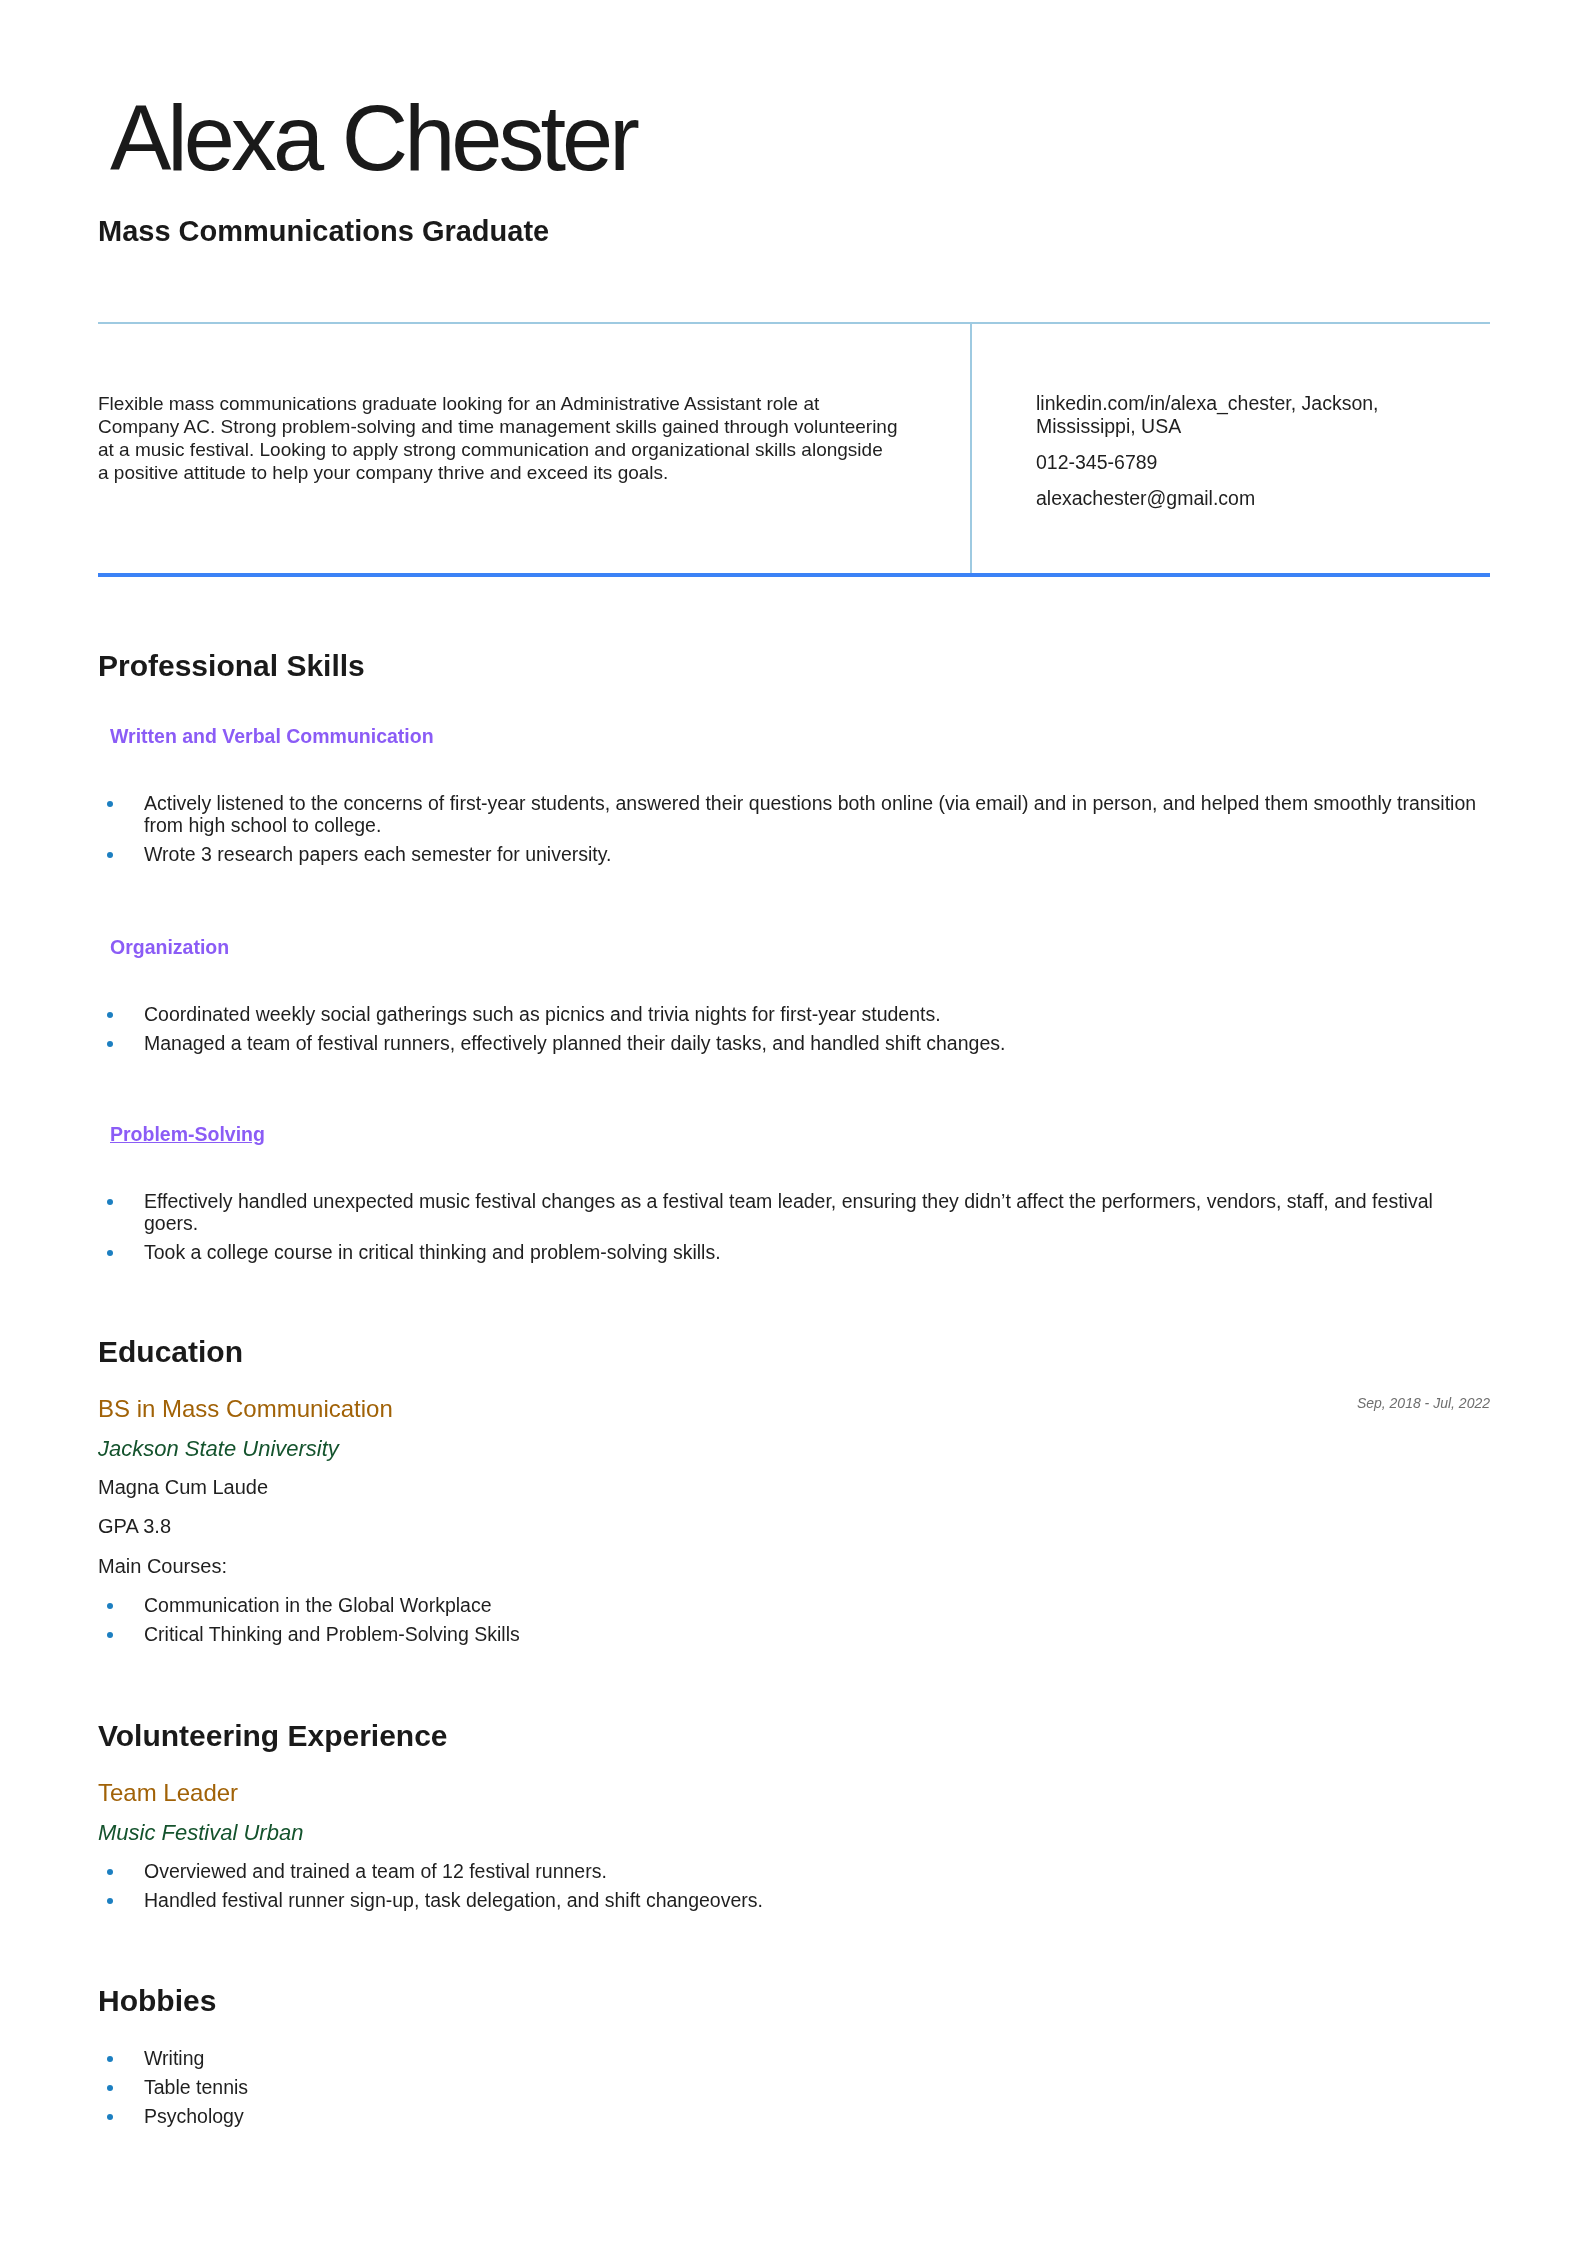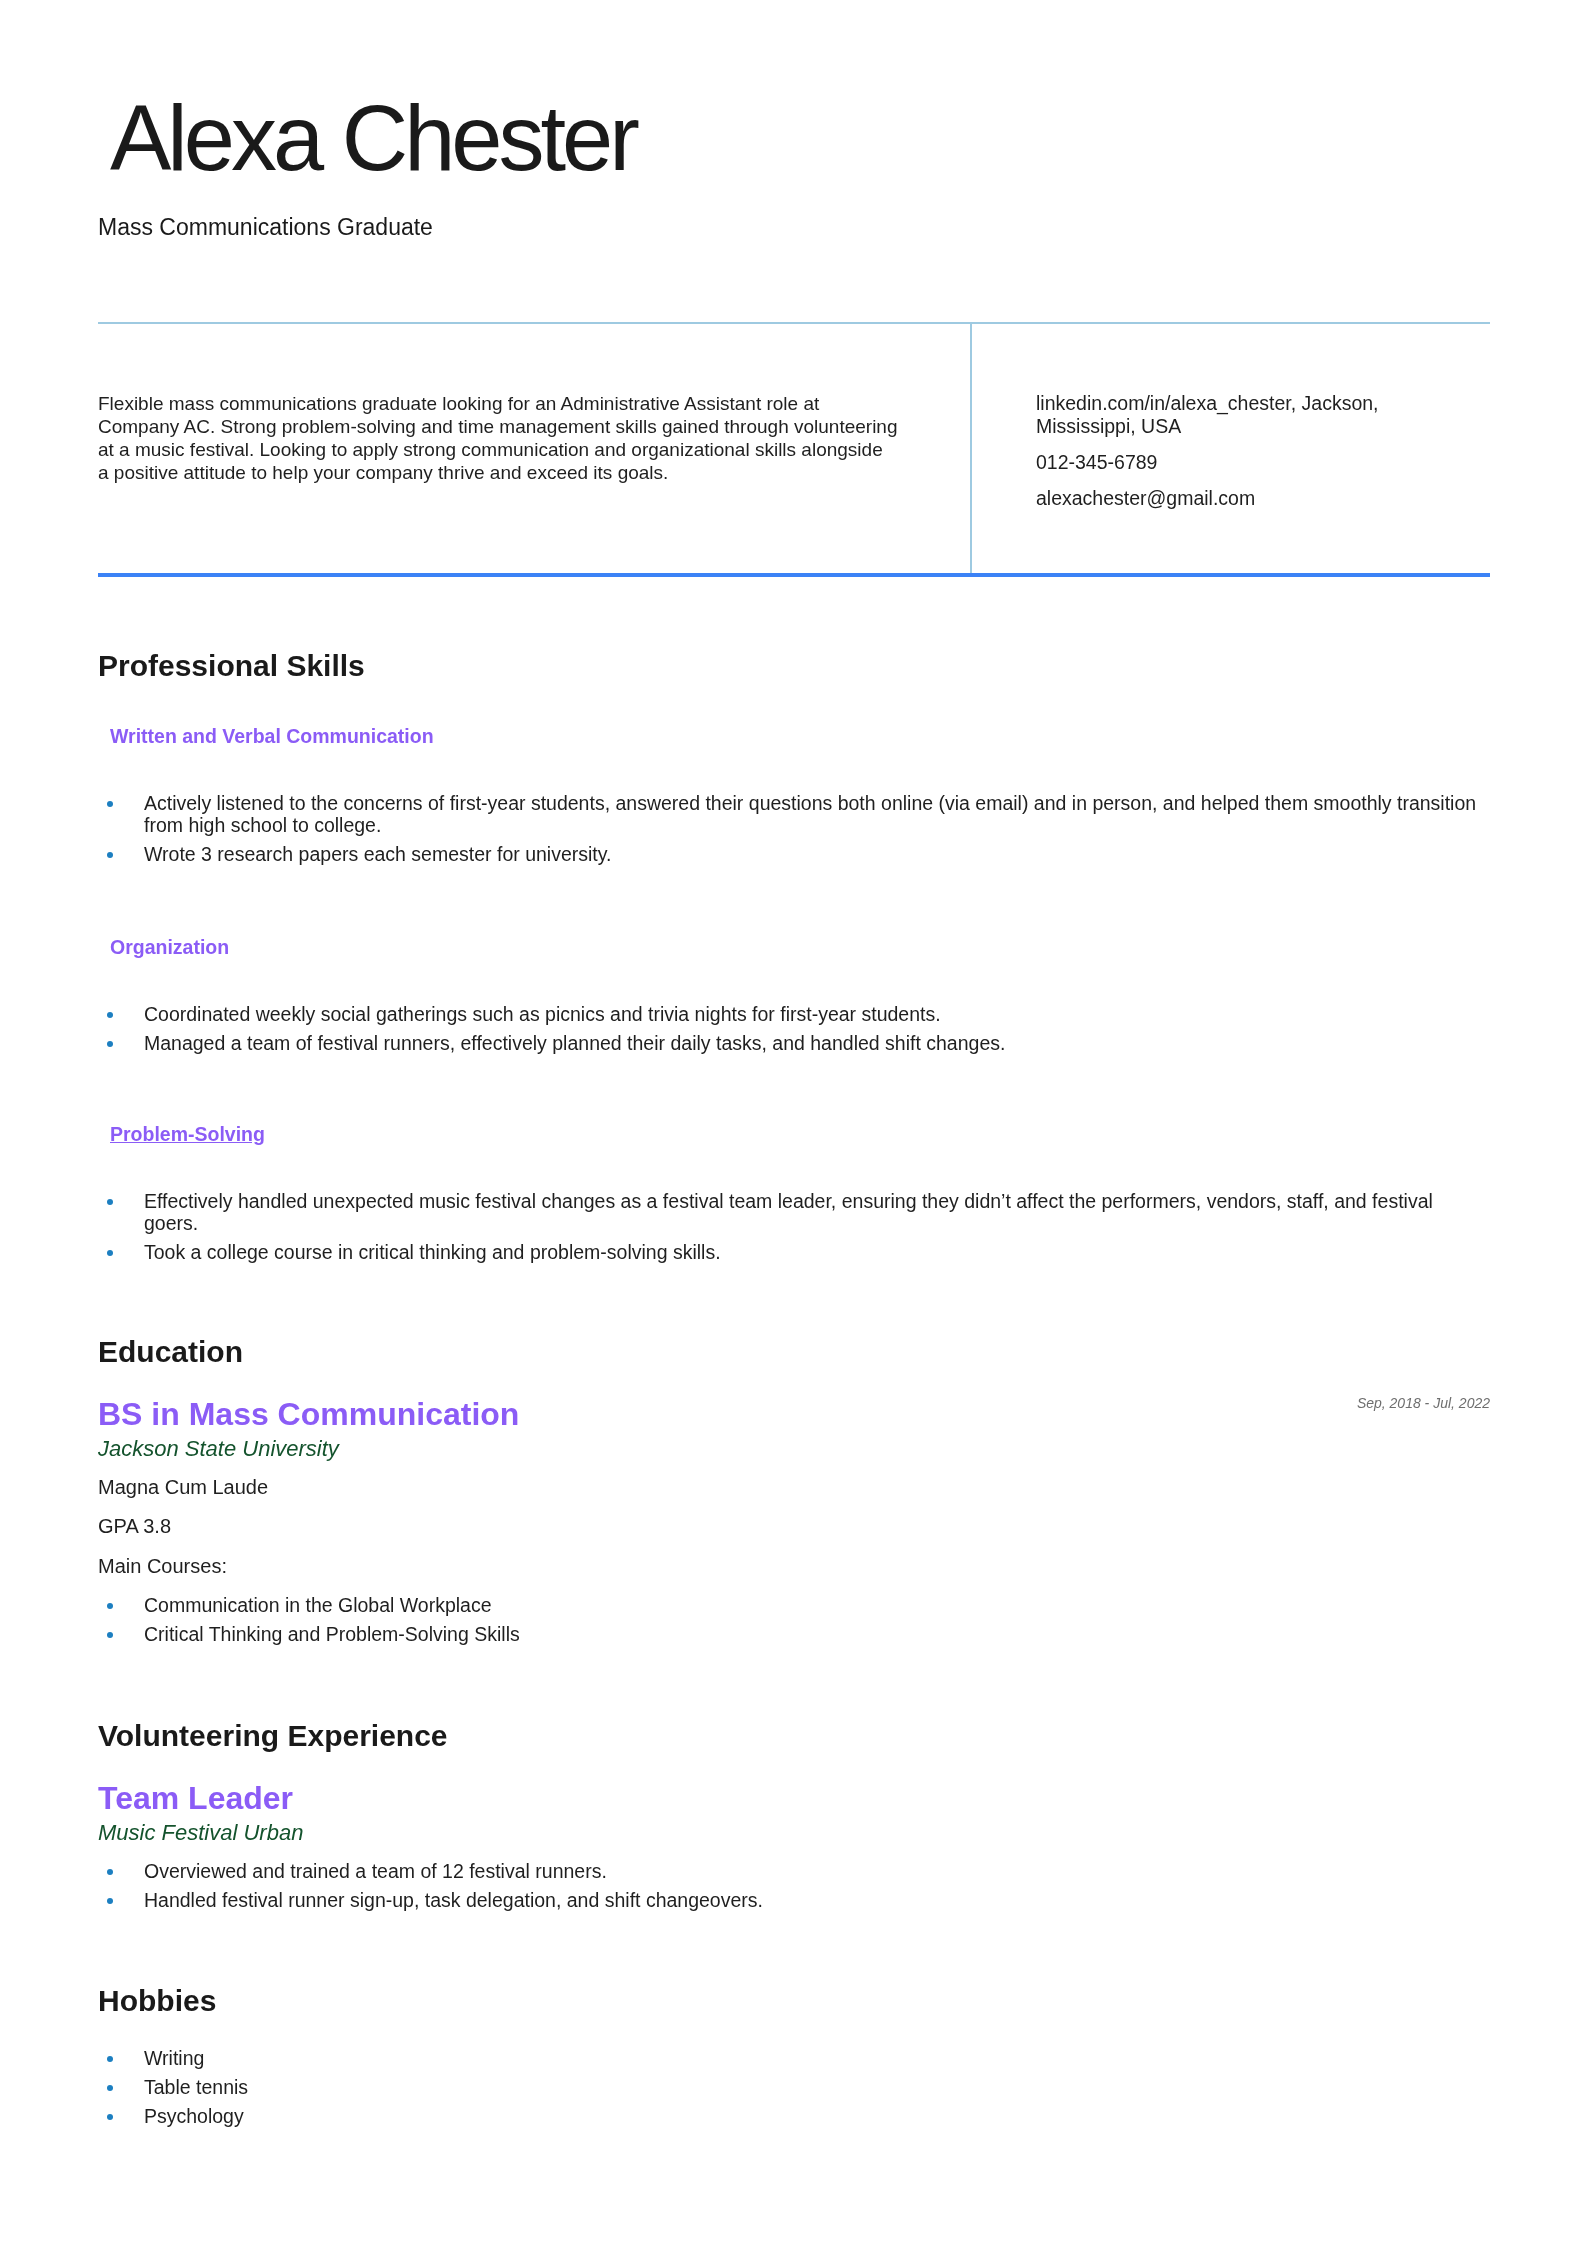--- a/index.html
+++ b/index.html
@@ -31,22 +31,22 @@
       letter-spacing: -4px;
       line-height: 1;
       color: #1a1a1a;
       white-space: nowrap;
     }
     .job-title {
       position: absolute;
       left: 0;
       top: 214px;
       margin: 0;
-      font-size: 23px;
-      font-weight: 400;
+      font-size: 29px;
+      font-weight: 700;
       line-height: 1.2;
       color: #1a1a1a;
       white-space: nowrap;
     }
     .info-box {
       position: absolute;
       left: 0;
       top: 322px;
       width: 1392px;
       height: 255px;
@@ -104,23 +104,23 @@
       font-size: 19.5px;
       font-weight: 700;
       color: #8b5cf6;
       line-height: 1.2;
       white-space: nowrap;
     }
     .entry-title {
       position: absolute;
       left: 0;
       margin: 0;
-      font-size: 32px;
-      font-weight: 700;
-      color: #8b5cf6;
+      font-size: 24px;
+      font-weight: 400;
+      color: #a16207;
       line-height: 1.2;
       white-space: nowrap;
     }
     .entry-org {
       position: absolute;
       left: 0;
       margin: 0;
       font-size: 22px;
       font-style: italic;
       color: #14532d;

